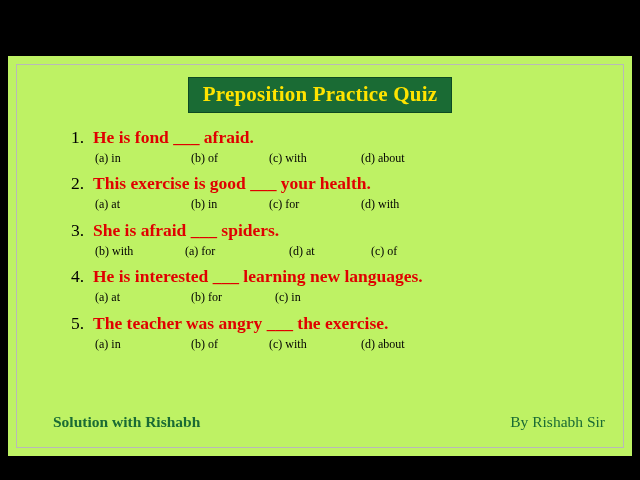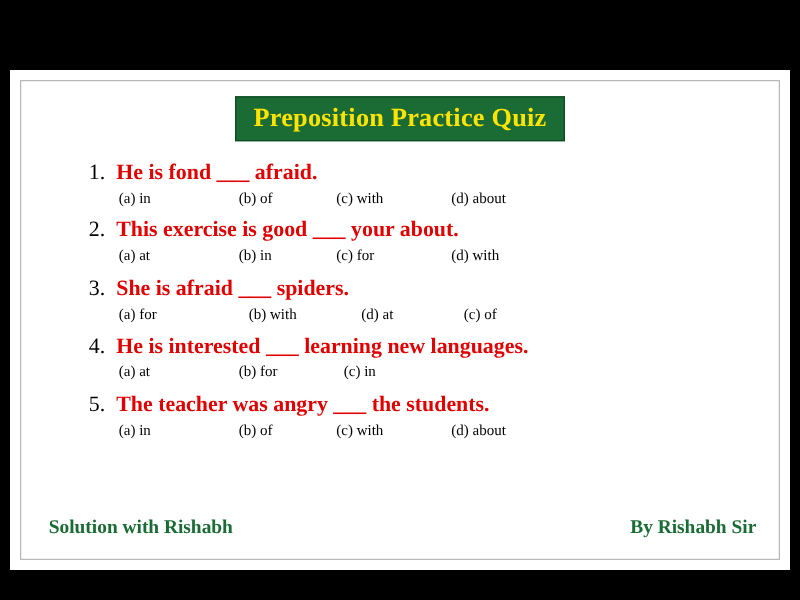--- a/index.html
+++ b/index.html
@@ -18,21 +18,21 @@
     left: 0; top: 0;
     width: 640px;
     height: 480px;
   }
   .card-outer {
     position: absolute;
     left: 8px;
     top: 56px;
     width: 624px;
     height: 400px;
-    background: #ffffff;
+    background: #bef264;
     box-sizing: border-box;
   }
   .card-inner {
     position: absolute;
     left: 8px;
     top: 8px;
     right: 8px;
     bottom: 8px;
     border: 1px solid #b9b9b9;
     box-sizing: border-box;
@@ -78,36 +78,36 @@
     color: #000000;
     font-size: 12px;
     line-height: 1.3;
     display: flex;
   }
   .opt {
     white-space: nowrap;
   }
   .footer {
     position: absolute;
-    left: 0;
+    left: 14px;
     right: 0;
     bottom: 16px;
     padding: 0 18px 0 22px;
     display: flex;
     justify-content: space-between;
     align-items: baseline;
   }
   .footer-left {
     color: #1a6b34;
     font-weight: bold;
     font-size: 15.5px;
   }
   .footer-right {
     color: #1a6b34;
-    font-weight: bold;
+    font-weight: normal;
     font-size: 15.5px;
   }
 </style>
 </head>
 <body>
 
 <div class="screen">
   <div class="card-outer">
     <div class="card-inner">
 
@@ -119,47 +119,47 @@
           <div class="q-block">
             <div class="q-line"><span class="q-num">1.</span><span>He is fond ___ afraid.</span></div>
             <div class="opts">
               <span class="opt" style="min-width: 96px;">(a) in</span>
               <span class="opt" style="min-width: 78px;">(b) of</span>
               <span class="opt" style="min-width: 92px;">(c) with</span>
               <span class="opt" style="min-width: 90px;">(d) about</span>
             </div>
           </div>
           <div class="q-block">
-            <div class="q-line"><span class="q-num">2.</span><span>This exercise is good ___ your about.</span></div>
+            <div class="q-line"><span class="q-num">2.</span><span>This exercise is good ___ your health.</span></div>
             <div class="opts">
               <span class="opt" style="min-width: 96px;">(a) at</span>
               <span class="opt" style="min-width: 78px;">(b) in</span>
               <span class="opt" style="min-width: 92px;">(c) for</span>
               <span class="opt" style="min-width: 90px;">(d) with</span>
             </div>
           </div>
           <div class="q-block">
             <div class="q-line"><span class="q-num">3.</span><span>She is afraid ___ spiders.</span></div>
             <div class="opts">
+              <span class="opt" style="min-width: 90px;">(b) with</span>
               <span class="opt" style="min-width: 104px;">(a) for</span>
-              <span class="opt" style="min-width: 90px;">(b) with</span>
               <span class="opt" style="min-width: 82px;">(d) at</span>
               <span class="opt" style="min-width: 80px;">(c) of</span>
             </div>
           </div>
           <div class="q-block">
             <div class="q-line"><span class="q-num">4.</span><span>He is interested ___ learning new languages.</span></div>
             <div class="opts">
               <span class="opt" style="min-width: 96px;">(a) at</span>
               <span class="opt" style="min-width: 84px;">(b) for</span>
               <span class="opt" style="min-width: 84px;">(c) in</span>
             </div>
           </div>
           <div class="q-block">
-            <div class="q-line"><span class="q-num">5.</span><span>The teacher was angry ___ the students.</span></div>
+            <div class="q-line"><span class="q-num">5.</span><span>The teacher was angry ___ the exercise.</span></div>
             <div class="opts">
               <span class="opt" style="min-width: 96px;">(a) in</span>
               <span class="opt" style="min-width: 78px;">(b) of</span>
               <span class="opt" style="min-width: 92px;">(c) with</span>
               <span class="opt" style="min-width: 90px;">(d) about</span>
             </div>
           </div>
         </div>
 
       <div class="footer">

